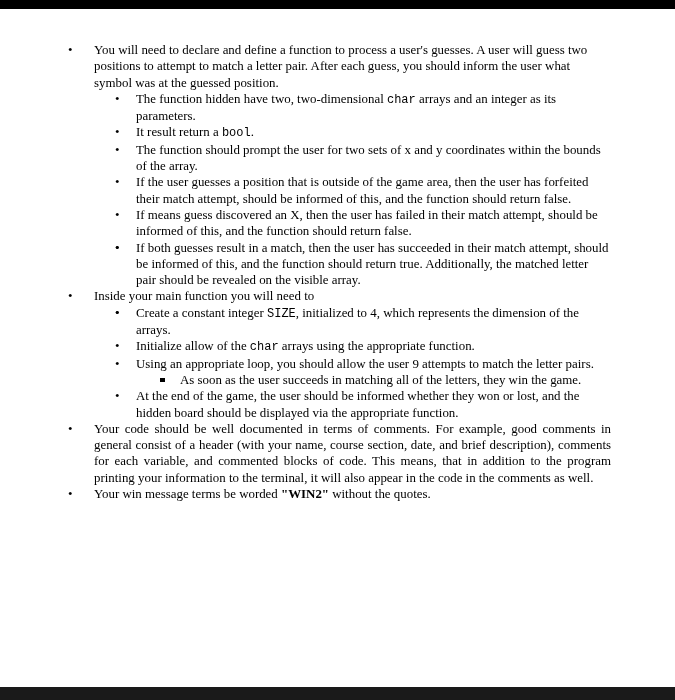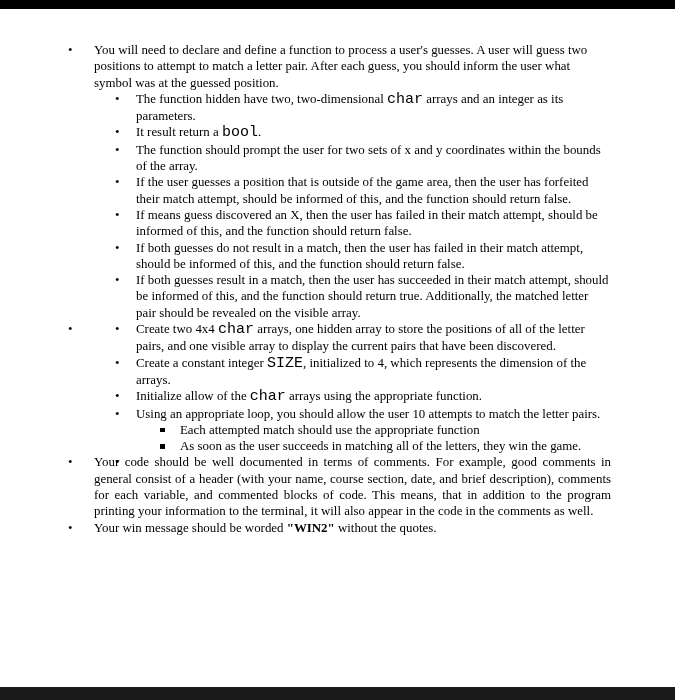--- a/index.html
+++ b/index.html
@@ -32,46 +32,46 @@
   .item.level-2 > .bullet { left:49px; }
   .item.level-3 { padding-left:114px; }
   .item.level-3 > .bullet { left:94px; }
   .bullet { position:absolute; top:0; }
   .bullet.square {
     width:4.5px; height:4.5px; background:#000; top:6px;
   }
   .item.justify { text-align:justify; }
   .code {
     font-family:"Liberation Mono","DejaVu Sans Mono",monospace;
-    font-size:15px;
+    font-size:12px;
   }
   .bold { font-weight:bold; }
 </style>
 </head>
 <body>
 
 <div class="top-bar" style="background: rgb(0, 0, 0);"></div>
 
 <main class="doc">
   <div id="doc-list">
       <div class="item level-1"><span class="bullet">•</span><span><span>You will need to declare and define a function to process a user's guesses. A user will guess two positions to attempt to match a letter pair. After each guess, you should inform the user what symbol was at the guessed position.</span></span></div>
       <div class="item level-2"><span class="bullet">•</span><span><span>The function hidden have two, two-dimensional </span><span class="code">char</span><span> arrays and an integer as its parameters.</span></span></div>
       <div class="item level-2"><span class="bullet">•</span><span><span>It result return a </span><span class="code">bool</span><span>.</span></span></div>
       <div class="item level-2"><span class="bullet">•</span><span><span>The function should prompt the user for two sets of x and y coordinates within the bounds of the array.</span></span></div>
       <div class="item level-2"><span class="bullet">•</span><span><span>If the user guesses a position that is outside of the game area, then the user has forfeited their match attempt, should be informed of this, and the function should return false.</span></span></div>
       <div class="item level-2"><span class="bullet">•</span><span><span>If means guess discovered an X, then the user has failed in their match attempt, should be informed of this, and the function should return false.</span></span></div>
-      <div class="item level-2"><span class="bullet">•</span><span><span>If both guesses do not result in a match, then the user has failed in their match attempt, should be informed of this, and the function should return false.</span></span></div>
+      <div class="item level-2"><span class="bullet">•</span></div>
       <div class="item level-2"><span class="bullet">•</span><span><span>If both guesses result in a match, then the user has succeeded in their match attempt, should be informed of this, and the function should return true. Additionally, the matched letter pair should be revealed on the visible array.</span></span></div>
-      <div class="item level-1"><span class="bullet">•</span></div>
-      <div class="item level-2"><span class="bullet">•</span><span><span>Create two 4x4 </span><span class="code">char</span><span> arrays, one hidden array to store the positions of all of the letter pairs, and one visible array to display the current pairs that have been discovered.</span></span></div>
+      <div class="item level-1"><span class="bullet">•</span><span><span>Inside your main function you will need to</span></span></div>
+      <div class="item level-2"><span class="bullet">•</span></div>
       <div class="item level-2"><span class="bullet">•</span><span><span>Create a constant integer </span><span class="code">SIZE</span><span>, initialized to 4, which represents the dimension of the arrays.</span></span></div>
       <div class="item level-2"><span class="bullet">•</span><span><span>Initialize allow of the </span><span class="code">char</span><span> arrays using the appropriate function.</span></span></div>
-      <div class="item level-2"><span class="bullet">•</span><span><span>Using an appropriate loop, you should allow the user 10 attempts to match the letter pairs.</span></span></div>
-      <div class="item level-3"><span class="bullet square"></span><span><span>Each attempted match should use the appropriate function</span></span></div>
+      <div class="item level-2"><span class="bullet">•</span><span><span>Using an appropriate loop, you should allow the user 9 attempts to match the letter pairs.</span></span></div>
+      <div class="item level-3"><span class="bullet square"></span></div>
       <div class="item level-3"><span class="bullet square"></span></div>
       <div class="item level-3"><span class="bullet square"></span><span><span>As soon as the user succeeds in matching all of the letters, they win the game.</span></span></div>
-      <div class="item level-2"><span class="bullet">•</span></div>
+      <div class="item level-2"><span class="bullet">•</span><span><span>At the end of the game, the user should be informed whether they won or lost, and the hidden board should be displayed via the appropriate function.</span></span></div>
       <div class="item level-1 justify"><span class="bullet">•</span><span><span>Your code should be well documented in terms of comments. For example, good comments in general consist of a header (with your name, course section, date, and brief description), comments for each variable, and commented blocks of code. This means, that in addition to the program printing your information to the terminal, it will also appear in the code in the comments as well.</span></span></div>
-      <div class="item level-1"><span class="bullet">•</span><span><span>Your win message should be worded </span><span class="bold">"WIN2"</span><span> without the quotes.</span></span></div>
+      <div class="item level-1"><span class="bullet">•</span><span><span>Your win message terms be worded </span><span class="bold">"WIN2"</span><span> without the quotes.</span></span></div>
     </div>
 </main>
 
 <div class="bottom-bar" style="background: rgb(26, 26, 26);"></div>
 
 </body></html>

